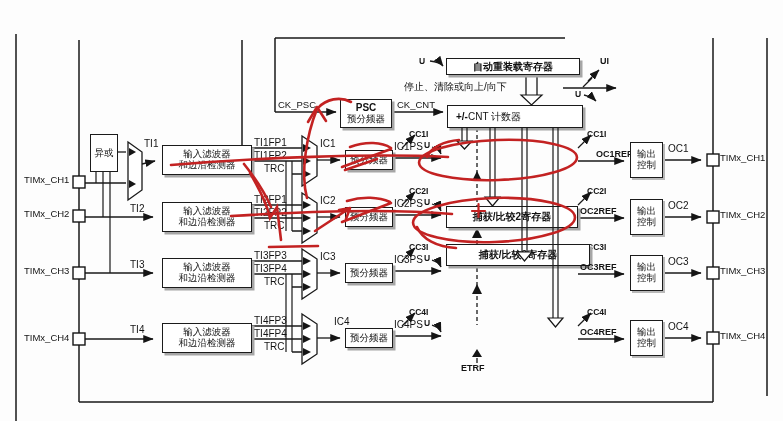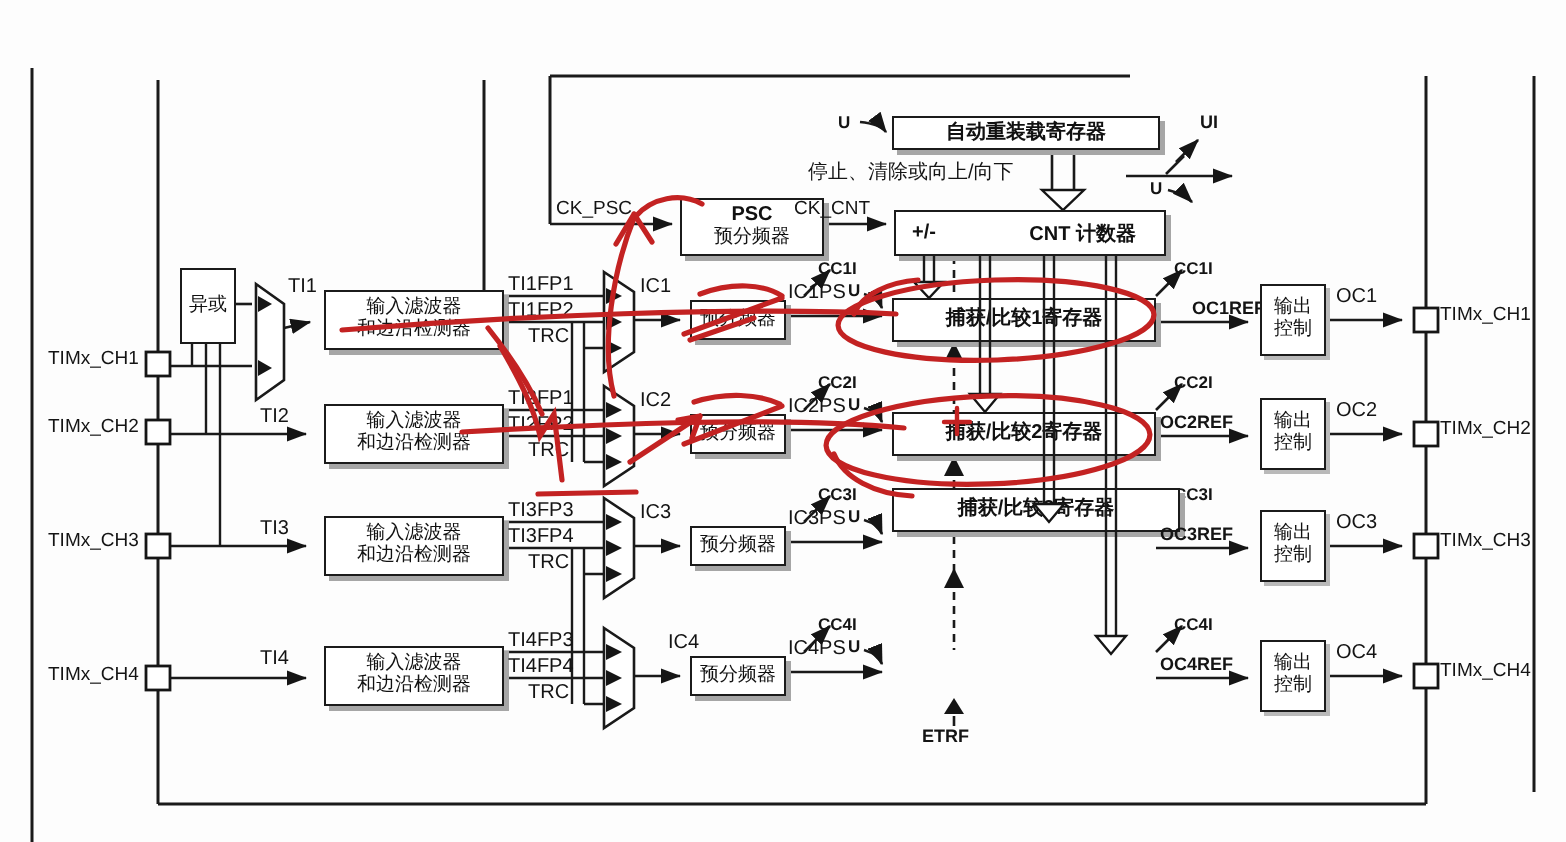--- a/index.html
+++ b/index.html
@@ -17,21 +17,21 @@
   .n95{font-size:9.5px}
   .box{position:absolute;background:#fff;border:1.4px solid #1b1b1b;
        box-shadow:2.5px 2.5px 0 #a6a6a6;display:flex;flex-direction:column;
        align-items:center;justify-content:center;text-align:center;box-sizing:border-box;}
   .box .l1{font-size:10px;font-weight:bold;line-height:1.15}
   .box .l2{font-size:9.5px;line-height:1.15}
   .plain{box-shadow:2px 2px 0 #b9b9b9}
   .noshadow{box-shadow:none}
   .cntbox{flex-direction:row;justify-content:flex-start}
   .cntbox .sign{font-size:10px;font-weight:bold;margin-left:8px}
-  .cntbox .cl{flex:1;text-align:right;font-size:10px;font-weight:bold;margin-right:14px}
+  .cntbox .cl{flex:1;text-align:left;font-size:10px;font-weight:normal;margin-right:14px}
   #watermark{position:absolute;left:497px;top:386px;font-size:20px;letter-spacing:1px;
              color:rgba(135,135,135,0.8);z-index:4;white-space:nowrap;}
 </style>
 </head>
 <body>
 
 <div id="stage">
 
 <svg id="under" class="layer" width="783" height="421" viewBox="0 0 783 421">
   <defs>
@@ -146,21 +146,21 @@
 <div id="labels">
 
   <span class="lbl b85" style="left:419px;top:57px">U</span>
   <div class="box" style="left:446px;top:58px;width:134px;height:17px">
     <span class="l1">自动重装载寄存器</span>
   </div>
   <span class="lbl b9" style="left:600px;top:57px">UI</span>
   <span class="lbl b10" style="left:404px;top:82px">停止、清除或向上/向下</span>
   <span class="lbl b85" style="left:575px;top:90px">U</span>
   <span class="lbl b95" style="left:278px;top:100px">CK_PSC</span>
-  <div class="box" style="left:340px;top:99px;width:72px;height:29px">
+  <div class="box" style="left:340px;top:99px;width:52px;height:29px">
     <span class="l1">PSC</span>
     <span class="l2">预分频器</span>
   </div>
   <span class="lbl b95" style="left:397px;top:100px">CK_CNT</span>
   <div class="box cntbox" style="left:447px;top:105px;width:136px;height:23px">
     <span class="sign">+/-</span>
     <span class="cl">CNT 计数器</span>
   </div>
   <div class="box noshadow" style="left:90px;top:134px;width:28px;height:38px">
     <span class="l2">异或</span>
@@ -176,23 +176,20 @@
   <span class="lbl b10" style="left:254px;top:151px">TI1FP2</span>
   <span class="lbl b10" style="left:264px;top:164px">TRC</span>
   <span class="lbl b10" style="left:320px;top:139px">IC1</span>
   <div class="box" style="left:345px;top:150px;width:48px;height:20px">
     <span class="l2">预分频器</span>
   </div>
   <span class="lbl b10" style="left:394px;top:142px">IC1PS</span>
   <span class="lbl b85" style="left:424px;top:141px">U</span>
   <span class="lbl b85" style="left:409px;top:130px">CC1I</span>
   <span class="lbl b85" style="left:587px;top:130px">CC1I</span>
-  <div class="box" style="left:446px;top:149px;width:132px;height:22px">
-    <span class="l1">捕获/比较1寄存器</span>
-  </div>
   <span class="lbl b9" style="left:596px;top:150px">OC1REF</span>
   <div class="box plain" style="left:630px;top:142px;width:33px;height:36px">
     <span class="l2">输出</span>
     <span class="l2">控制</span>
   </div>
   <span class="lbl b10" style="left:668px;top:144px">OC1</span>
   <span class="lbl n95" style="left:720px;top:153px">TIMx_CH1</span>
 
   <span class="lbl n95" style="left:24px;top:209px">TIMx_CH2</span>
   <span class="lbl b10" style="left:130px;top:204px">TI2</span>

